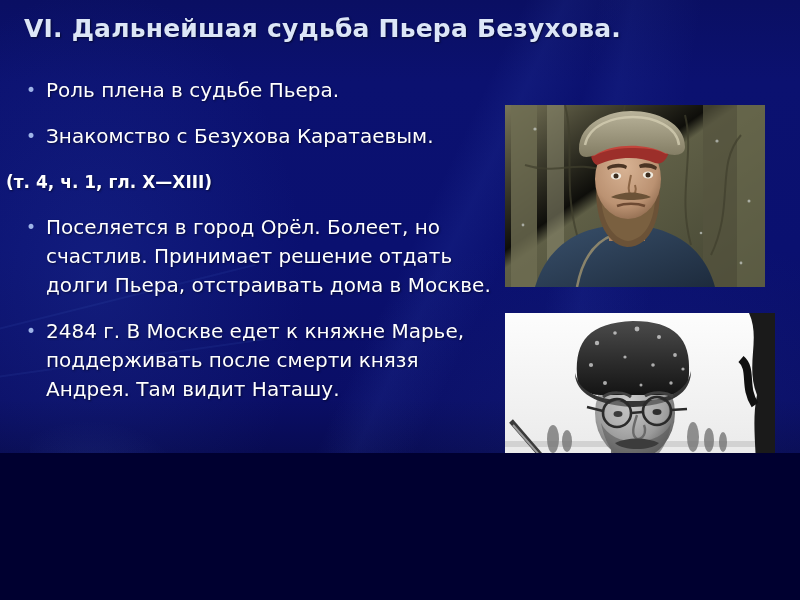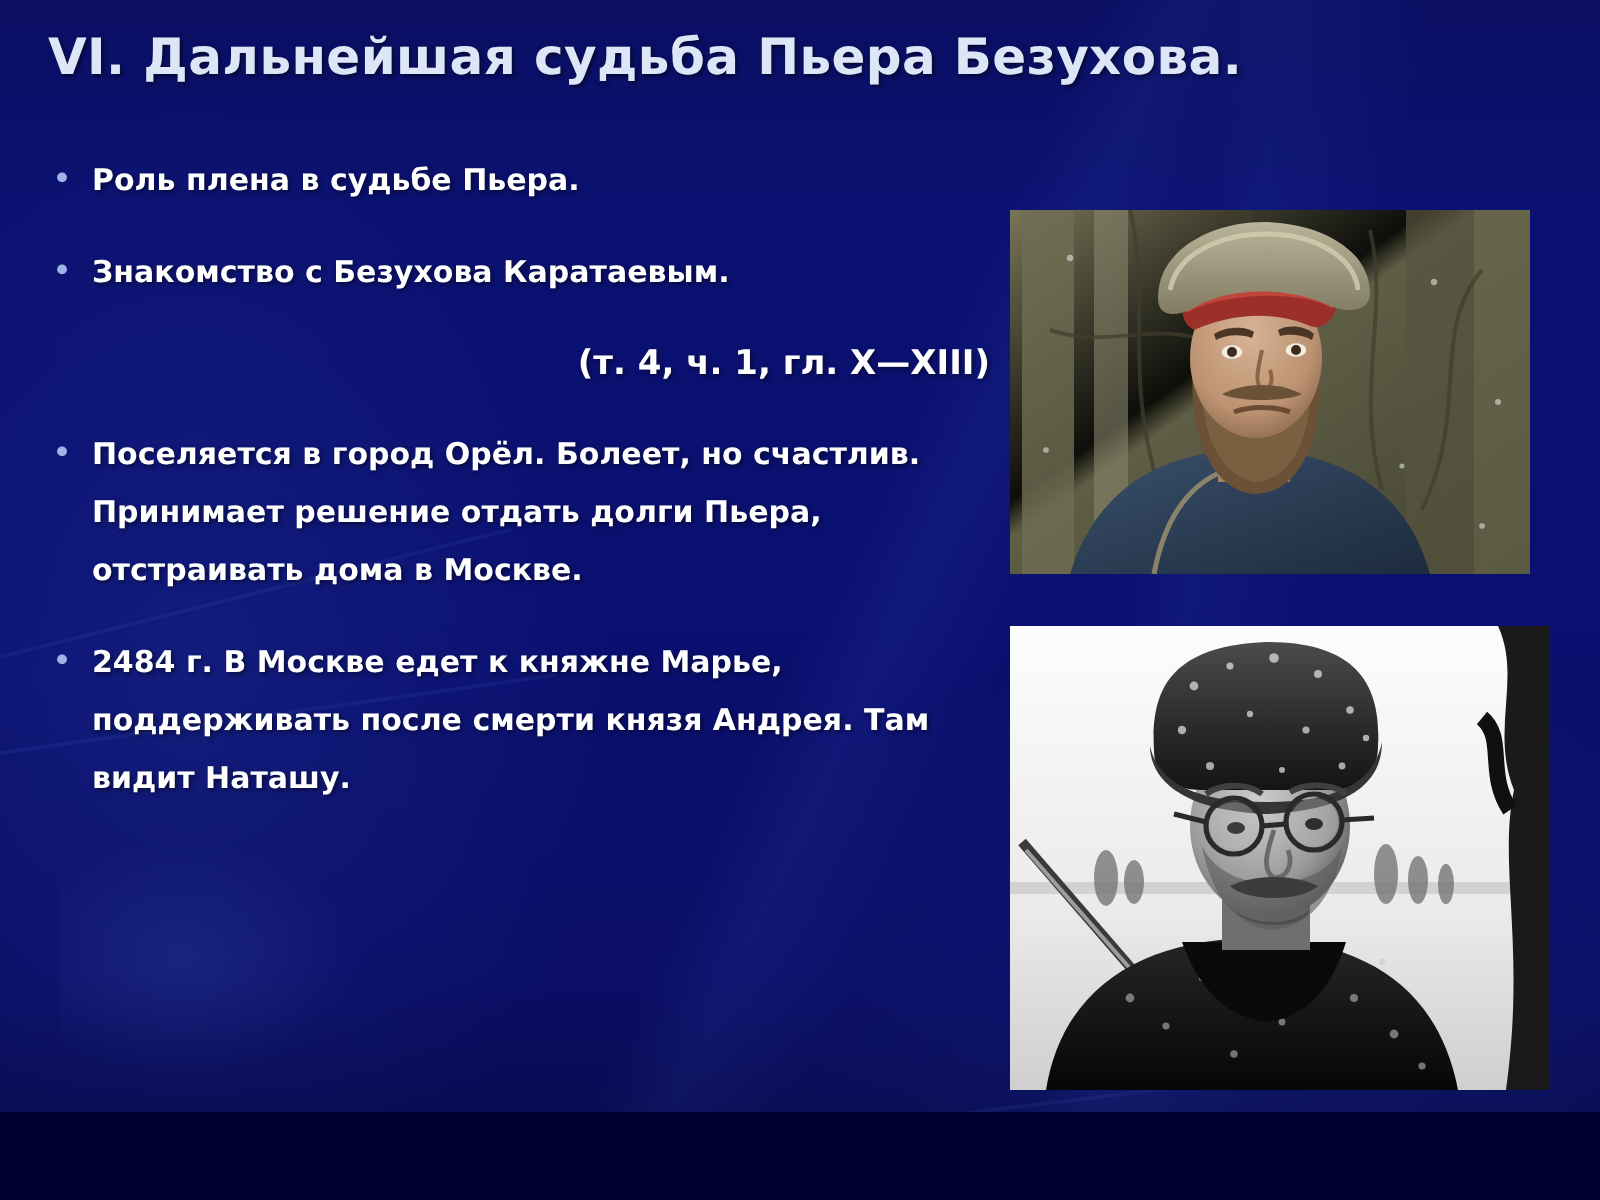--- a/index.html
+++ b/index.html
@@ -6,21 +6,21 @@
 
   html, body {
     width:800px; height:600px;
     overflow:hidden;
     background:#000030;
     font-family:"DejaVu Sans", sans-serif;
   }
 
   #slide {
     position:relative;
-    width:800px; height:556px;
+    width:800px; height:453px;
     background:
       
       linear-gradient(115deg, rgba(60,90,200,0.00) 52%, rgba(70,100,210,0.10) 56%, rgba(70,100,210,0.00) 62%),
       linear-gradient(100deg, rgba(60,90,200,0.00) 68%, rgba(70,100,210,0.09) 72%, rgba(70,100,210,0.00) 80%),
       radial-gradient(ellipse 300px 420px at 12% 62%, rgba(60,95,200,0.16) 0%, rgba(60,95,200,0.00) 70%),
       radial-gradient(ellipse 420px 300px at 78% 96%, rgba(55,85,190,0.13) 0%, rgba(55,85,190,0.00) 72%),
       linear-gradient(180deg, #0a0f63 0%, #0b1170 18%, #0a1070 55%, #0a0e66 88%, #080b52 100%);
     overflow:hidden;
   }
 
@@ -74,36 +74,35 @@
     width:24px;
     font-size:17px;
     line-height:29px;
     color:#9fb4e8;
     text-align:left;
     padding-left:4px;
   }
 
   .bullet-text {
     flex:1 1 auto;
-    font-size:15px;
-    font-weight:bold;
+    font-size:20px;
+    font-weight:normal;
     line-height:29px;
     color:#ffffff;
     text-shadow:1px 1px 2px rgba(0,0,0,0.5);
   }
 
   .plain-row {
-    padding-left:22px;
+    padding-left:6px;
     margin-bottom:16px;
     font-size:17px;
     font-weight:bold;
     line-height:29px;
     color:#ffffff;
     text-shadow:1px 1px 2px rgba(0,0,0,0.5);
-    text-align:right;
   }
 
   
   .photo {
     position:absolute;
     overflow:hidden;
   }
 
   
   #photo-1 { left:505px; top:105px; width:260px; height:182px; }

